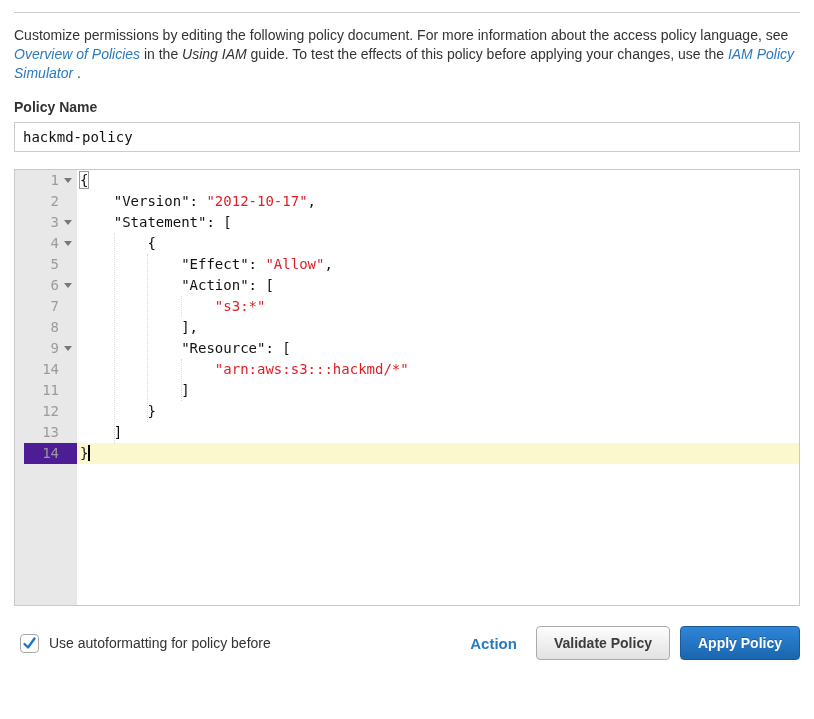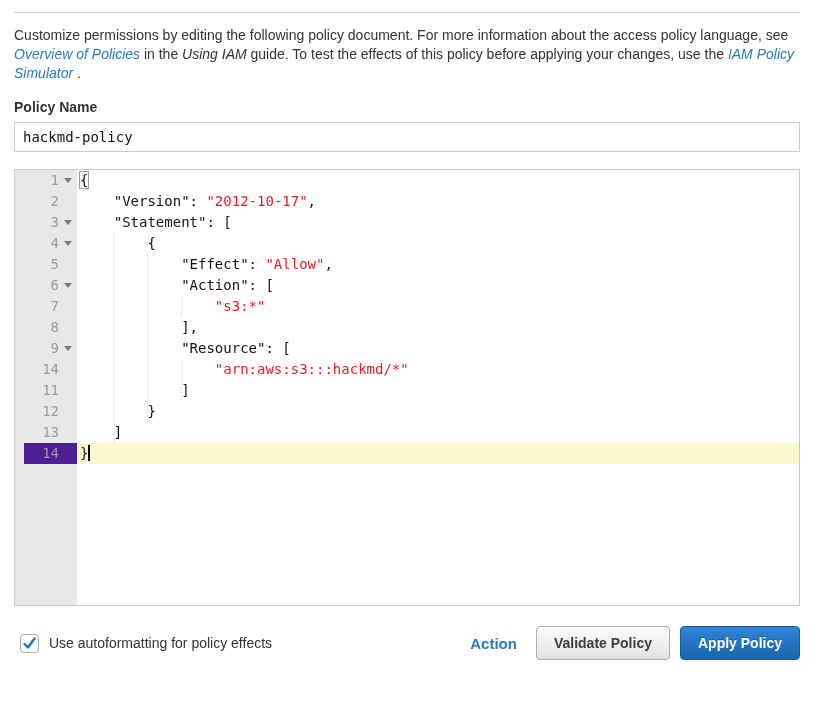--- a/index.html
+++ b/index.html
@@ -180,20 +180,20 @@
         <div class="indent-guide" style="left: calc(12ch + 3px); top: 189px; height: 42px;"></div>
       </div>
   </div>
 
   <div class="footer">
     <div class="checkbox">
       <svg width="15" height="15" viewBox="0 0 15 15">
         <polyline points="2.5,8 6,11.5 12.5,2.5" fill="none" stroke="#1f76c8" stroke-width="2.4" stroke-linecap="round" stroke-linejoin="round"></polyline>
       </svg>
     </div>
-    <span class="checkbox-label">Use autoformatting for policy effects</span>
+    <span class="checkbox-label">Use autoformatting for policy before</span>
     <div class="footer-spacer"></div>
     <a href="#" class="cancel-link">Action</a>
     <button class="btn btn-validate">Validate Policy</button>
     <button class="btn btn-apply">Apply Policy</button>
   </div>
 
 </div>
 
 </body></html>

